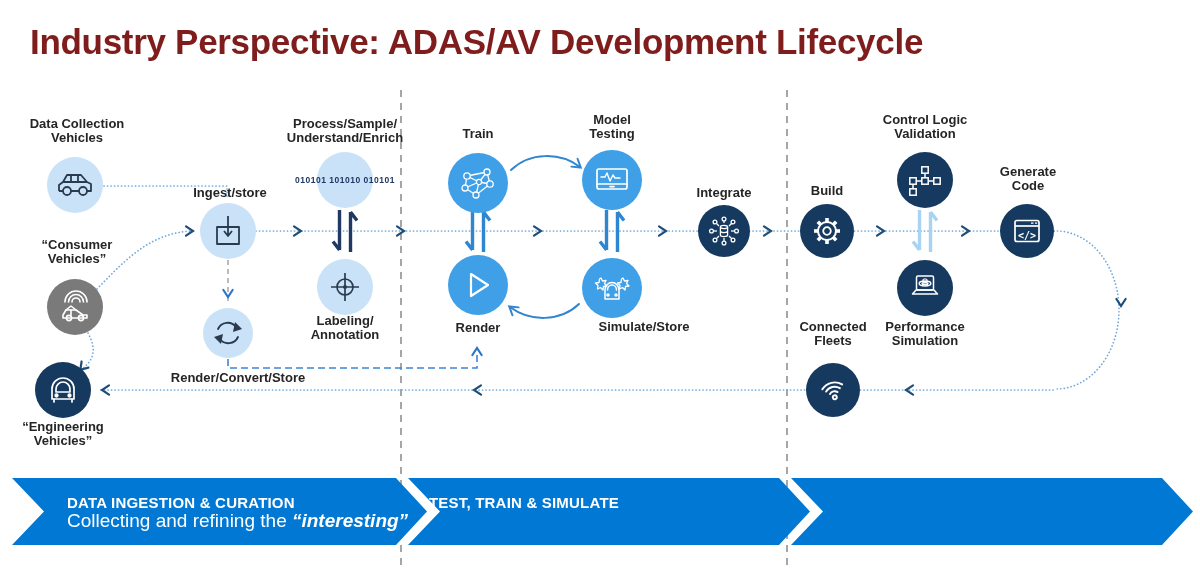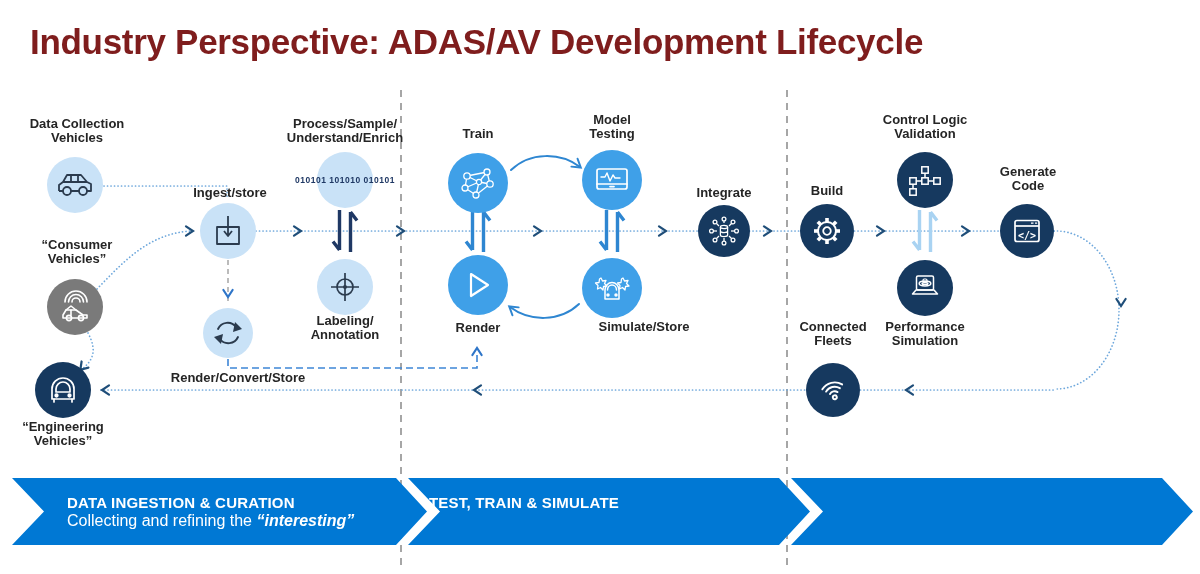--- a/index.html
+++ b/index.html
@@ -7,21 +7,21 @@
          font-family:"Liberation Sans",sans-serif;}
   .title{position:absolute;left:30px;top:22px;font-size:35px;font-weight:bold;
          color:#7f1d1d;letter-spacing:-0.3px;white-space:nowrap;}
   svg.layer{position:absolute;left:0;top:0;}
   .lbl{position:absolute;font-size:13px;font-weight:bold;line-height:1.08;color:#252525;
        text-align:center;white-space:pre-line;transform:translateX(-50%);}
   .binary{position:absolute;font-size:8.5px;font-weight:bold;line-height:1.2;color:#1F3864;
           letter-spacing:0.5px;text-align:center;transform:translate(-50%,-50%);}
   .btext{position:absolute;top:482px;color:#fff;margin-top:12px;}
   .btitle{font-size:15px;font-weight:bold;letter-spacing:0.2px;margin-bottom:1px;}
-  .bdesc{font-size:16px;line-height:18px;}
+  .bdesc{font-size:19px;line-height:18px;}
   .em{font-style:italic;font-weight:bold;}
 </style>
 </head>
 <body>
 
 <div class="stage">
 
   <div class="title">Industry Perspective: ADAS/AV Development Lifecycle</div>
 
   <svg class="layer" width="1200" height="574" viewBox="0 0 1200 574">

